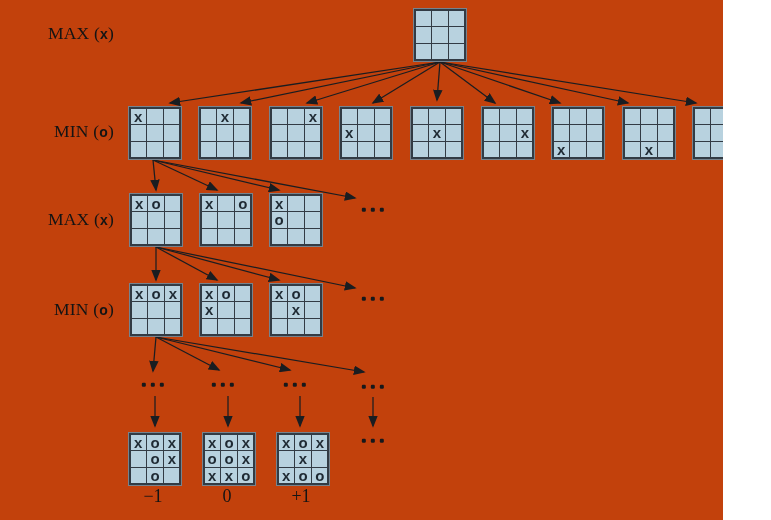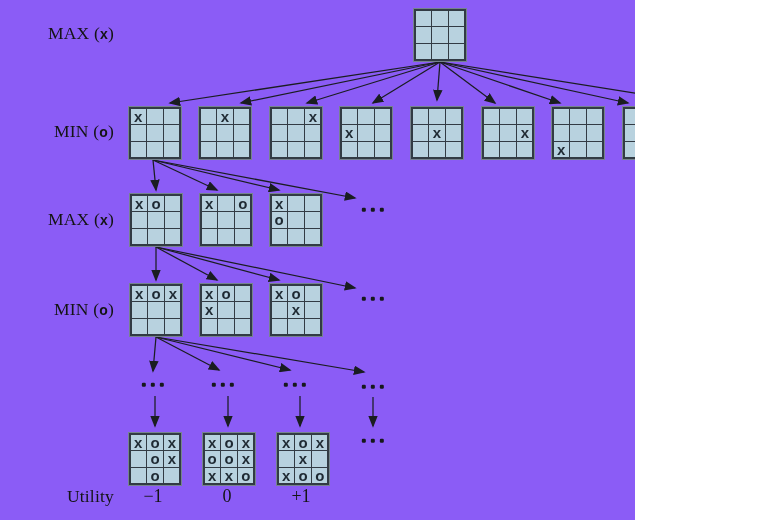--- a/index.html
+++ b/index.html
@@ -1,17 +1,17 @@
 <!DOCTYPE html>
 <html><head>
 <meta charset="utf-8">
 <style>
   html,body{margin:0;padding:0;background:#ffffff;}
   #figure{
-    position:relative;width:635px;height:520px;background:#8b5cf6;overflow:hidden;
+    position:relative;width:723px;height:520px;background:#c2410c;overflow:hidden;
     font-family:"Liberation Serif",serif;color:#141414;
   }
   #arrow-layer{position:absolute;left:0;top:0;width:771px;height:520px;pointer-events:none;}
   #arrow-layer line{stroke:#1a1d21;stroke-width:1.25;}
   .rowlabel{
     position:absolute;left:0;width:114px;text-align:right;transform:translateY(-50%);
     font-size:17.5px;white-space:nowrap;letter-spacing:.2px;
   }
   .rowlabel .mk{font-family:"Liberation Sans",sans-serif;font-weight:bold;font-size:14px;}
   .board{
@@ -69,21 +69,20 @@
       <line x1="155" y1="396" x2="155" y2="426" marker-end="url(#ah)"></line>
       <line x1="228" y1="396" x2="228" y2="426" marker-end="url(#ah)"></line>
       <line x1="300" y1="396" x2="300" y2="426" marker-end="url(#ah)"></line>
       <line x1="373" y1="397" x2="373" y2="426" marker-end="url(#ah)"></line>
     </svg>
 
   <div class="rowlabel" style="top:33px"><span>MAX (</span><span class="mk">x</span><span>)</span></div>
   <div class="rowlabel" style="top:131px"><span>MIN (</span><span class="mk">o</span><span>)</span></div>
   <div class="rowlabel" style="top:219px"><span>MAX (</span><span class="mk">x</span><span>)</span></div>
   <div class="rowlabel" style="top:309px"><span>MIN (</span><span class="mk">o</span><span>)</span></div>
-  <div class="rowlabel" style="top:496px"><span>Utility</span></div>
 
   <div id="board-layer">
       <div class="board" style="left: 413px; top: 8px;">
         <div class="cell"></div>
         <div class="cell"></div>
         <div class="cell"></div>
         <div class="cell"></div>
         <div class="cell"></div>
         <div class="cell"></div>
         <div class="cell"></div>

